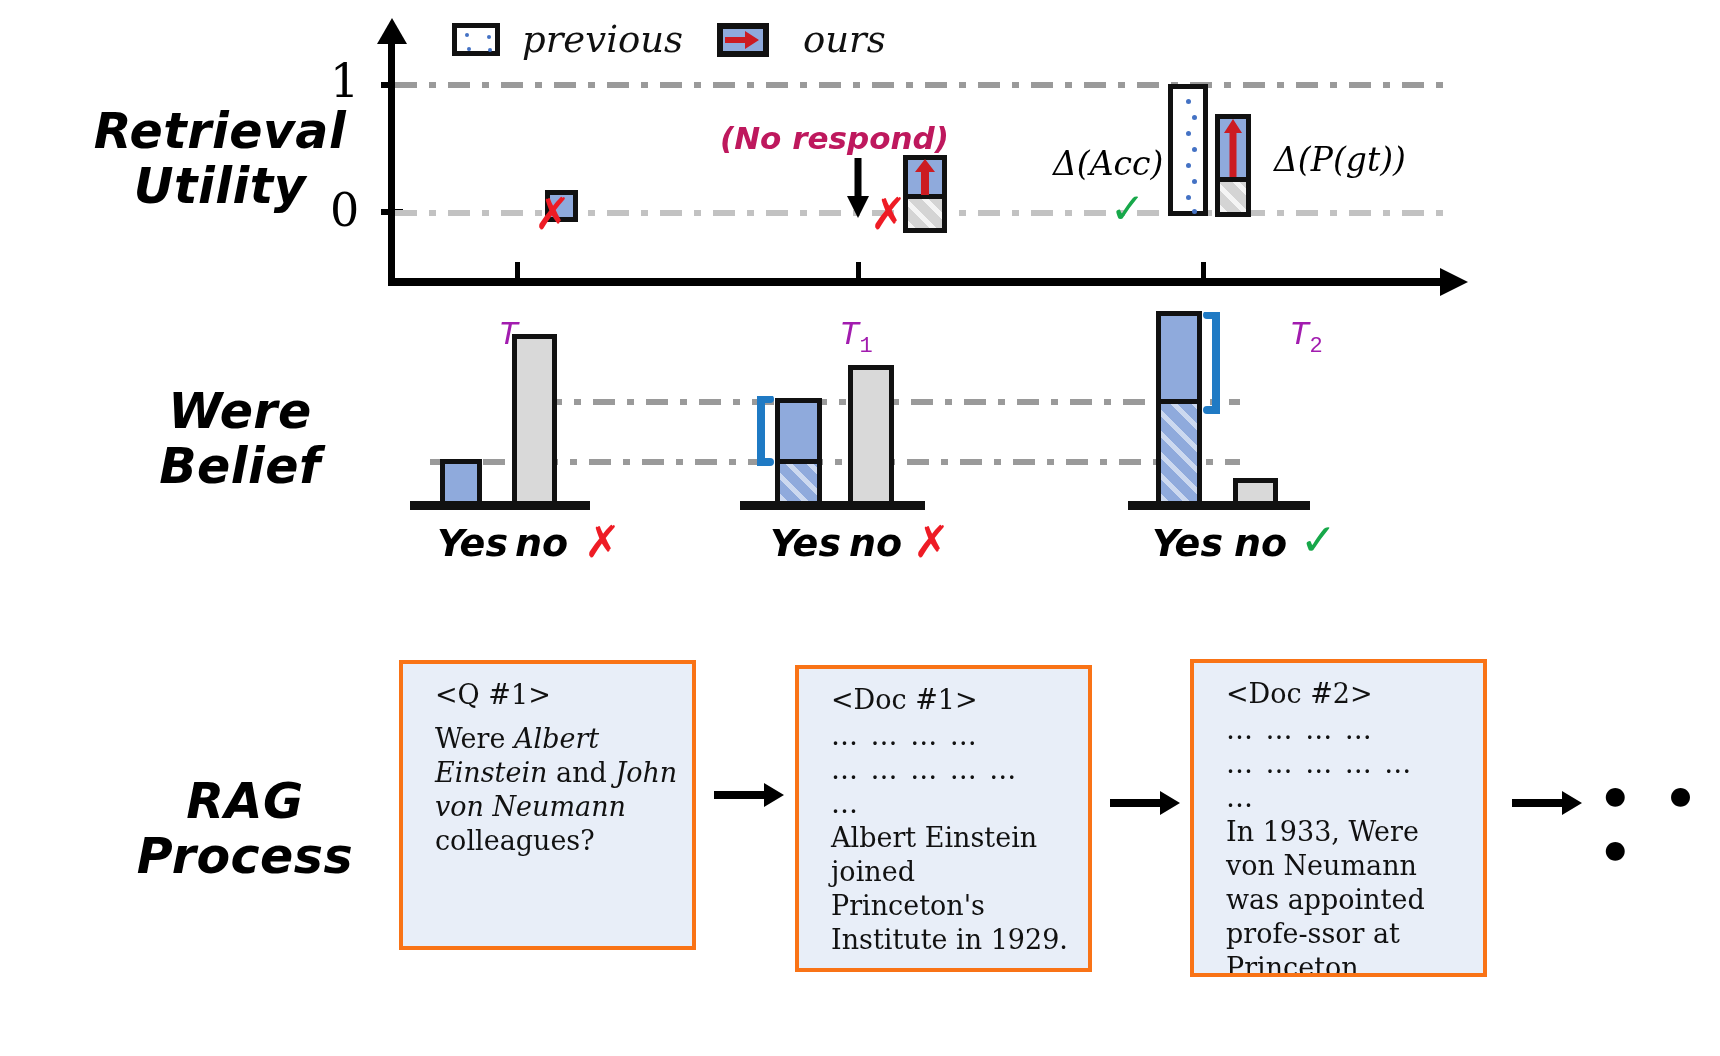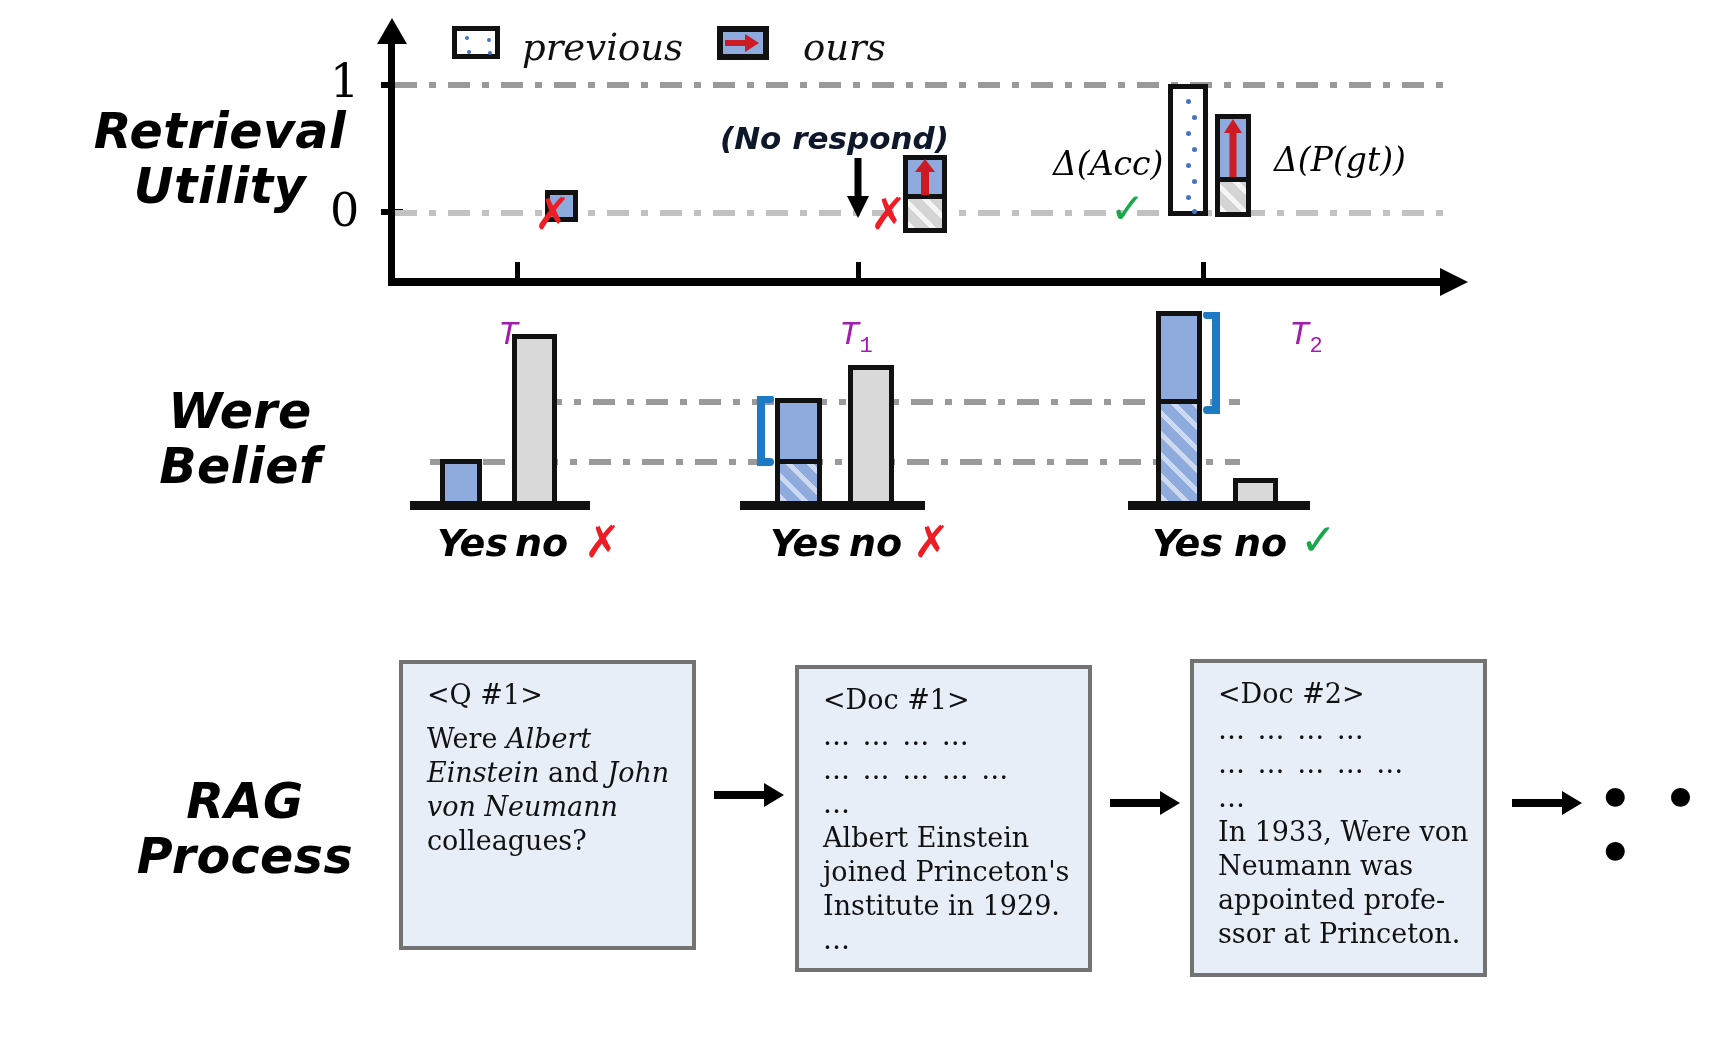--- a/index.html
+++ b/index.html
@@ -21,21 +21,21 @@
     font-weight: 700;
     font-style: italic;
     color: #000;
     text-align: center;
     line-height: 1.12;
     letter-spacing: 0.5px;
   }
   .rowlabel.big { font-size: 49px; }
 
   
-  .legend-item { display: flex; align-items: flex-start; margin-top: 8px; }
+  .legend-item { display: flex; align-items: center; }
   .legend-text {
     font-family: "DejaVu Serif", serif;
     font-style: italic;
     font-size: 37px;
     color: #111;
     margin-left: 22px;
   }
   .swatch-prev {
     width: 48px; height: 33px;
     border: 5px solid #111;
@@ -136,21 +136,21 @@
     font-family: "DejaVu Sans", sans-serif;
     font-weight: 700;
     line-height: 1;
   }
   .annot {
     position: absolute;
     font-family: "DejaVu Sans", sans-serif;
     font-weight: 700;
     font-style: italic;
     font-size: 31px;
-    color: #0f172a;
+    color: #be185d;
     white-space: nowrap;
   }
   .delta {
     position: absolute;
     font-family: "DejaVu Serif", serif;
     font-style: italic;
     font-size: 33px;
     color: #000;
     white-space: nowrap;
   }
@@ -163,27 +163,27 @@
     font-style: italic;
     font-size: 38px;
     color: #000;
     white-space: nowrap;
   }
 
   
   .ragbox {
     position: absolute;
     box-sizing: border-box;
-    border: 4px solid #737373;
+    border: 4px solid #f97316;
     background: #e8eef8;
     font-family: "DejaVu Serif", serif;
     font-size: 27px;
     color: #111;
     line-height: 1.26;
-    padding: 14px 14px 10px 24px;
+    padding: 14px 14px 10px 32px;
     overflow: hidden;
   }
   .ragbox .hdr { margin-bottom: 10px; }
   .ragbox .dots { letter-spacing: 2px; }
   .ragbox em { font-style: italic; }
   .arrow-h { position: absolute; }
   .ellipsis-dots {
     position: absolute;
     font-family: "DejaVu Sans", sans-serif;
     font-size: 54px;

